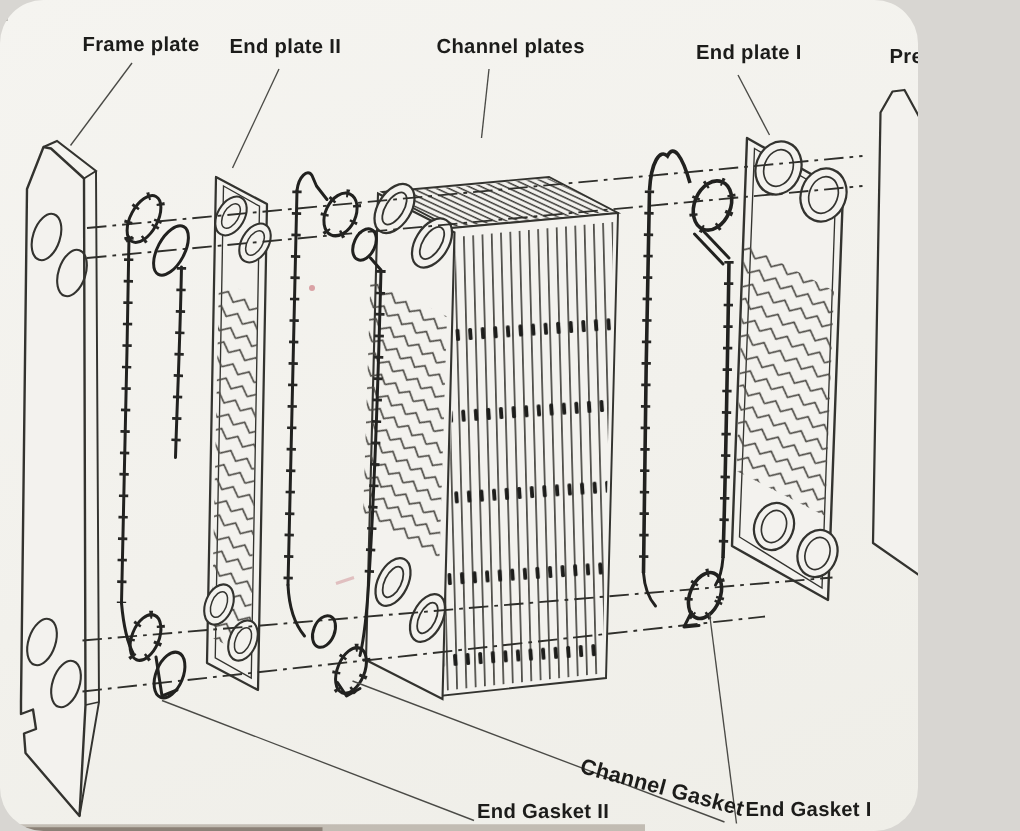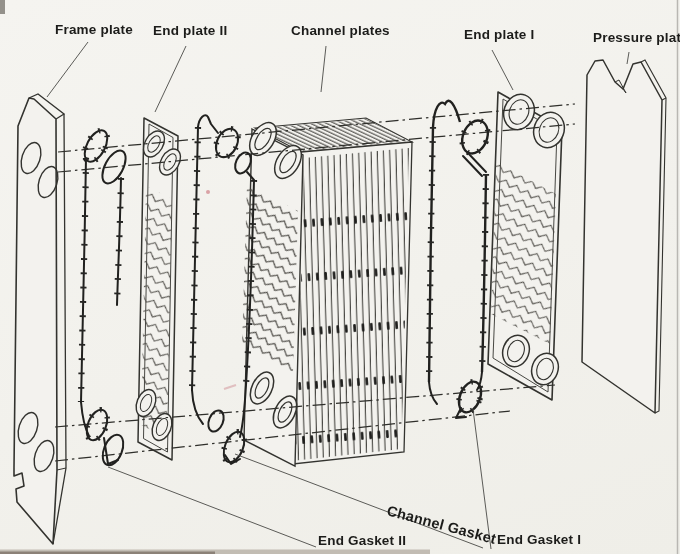--- a/index.html
+++ b/index.html
@@ -1,21 +1,22 @@
 <!DOCTYPE html>
 <html><head>
 <meta charset="utf-8">
 <style>
   html,body{margin:0;padding:0;background:#d8d6d2;}
   .page{
     position:relative;
-    width:680px;height:554px;
+    width:612px;height:554px;
     overflow:hidden;
     background:linear-gradient(160deg,#f5f4f0 0%,#f2f1ec 55%,#efeee8 100%);
     font-family:"Liberation Sans", sans-serif;
+    border-radius:29px;
   }
   svg{display:block}
   .lbl{
     font-family:"Liberation Sans", sans-serif;
     font-weight:bold;
     font-size:13.5px;
     fill:#1c1c1a;
     letter-spacing:.2px;
   }
   .lbl-rot{font-size:14.5px;}

